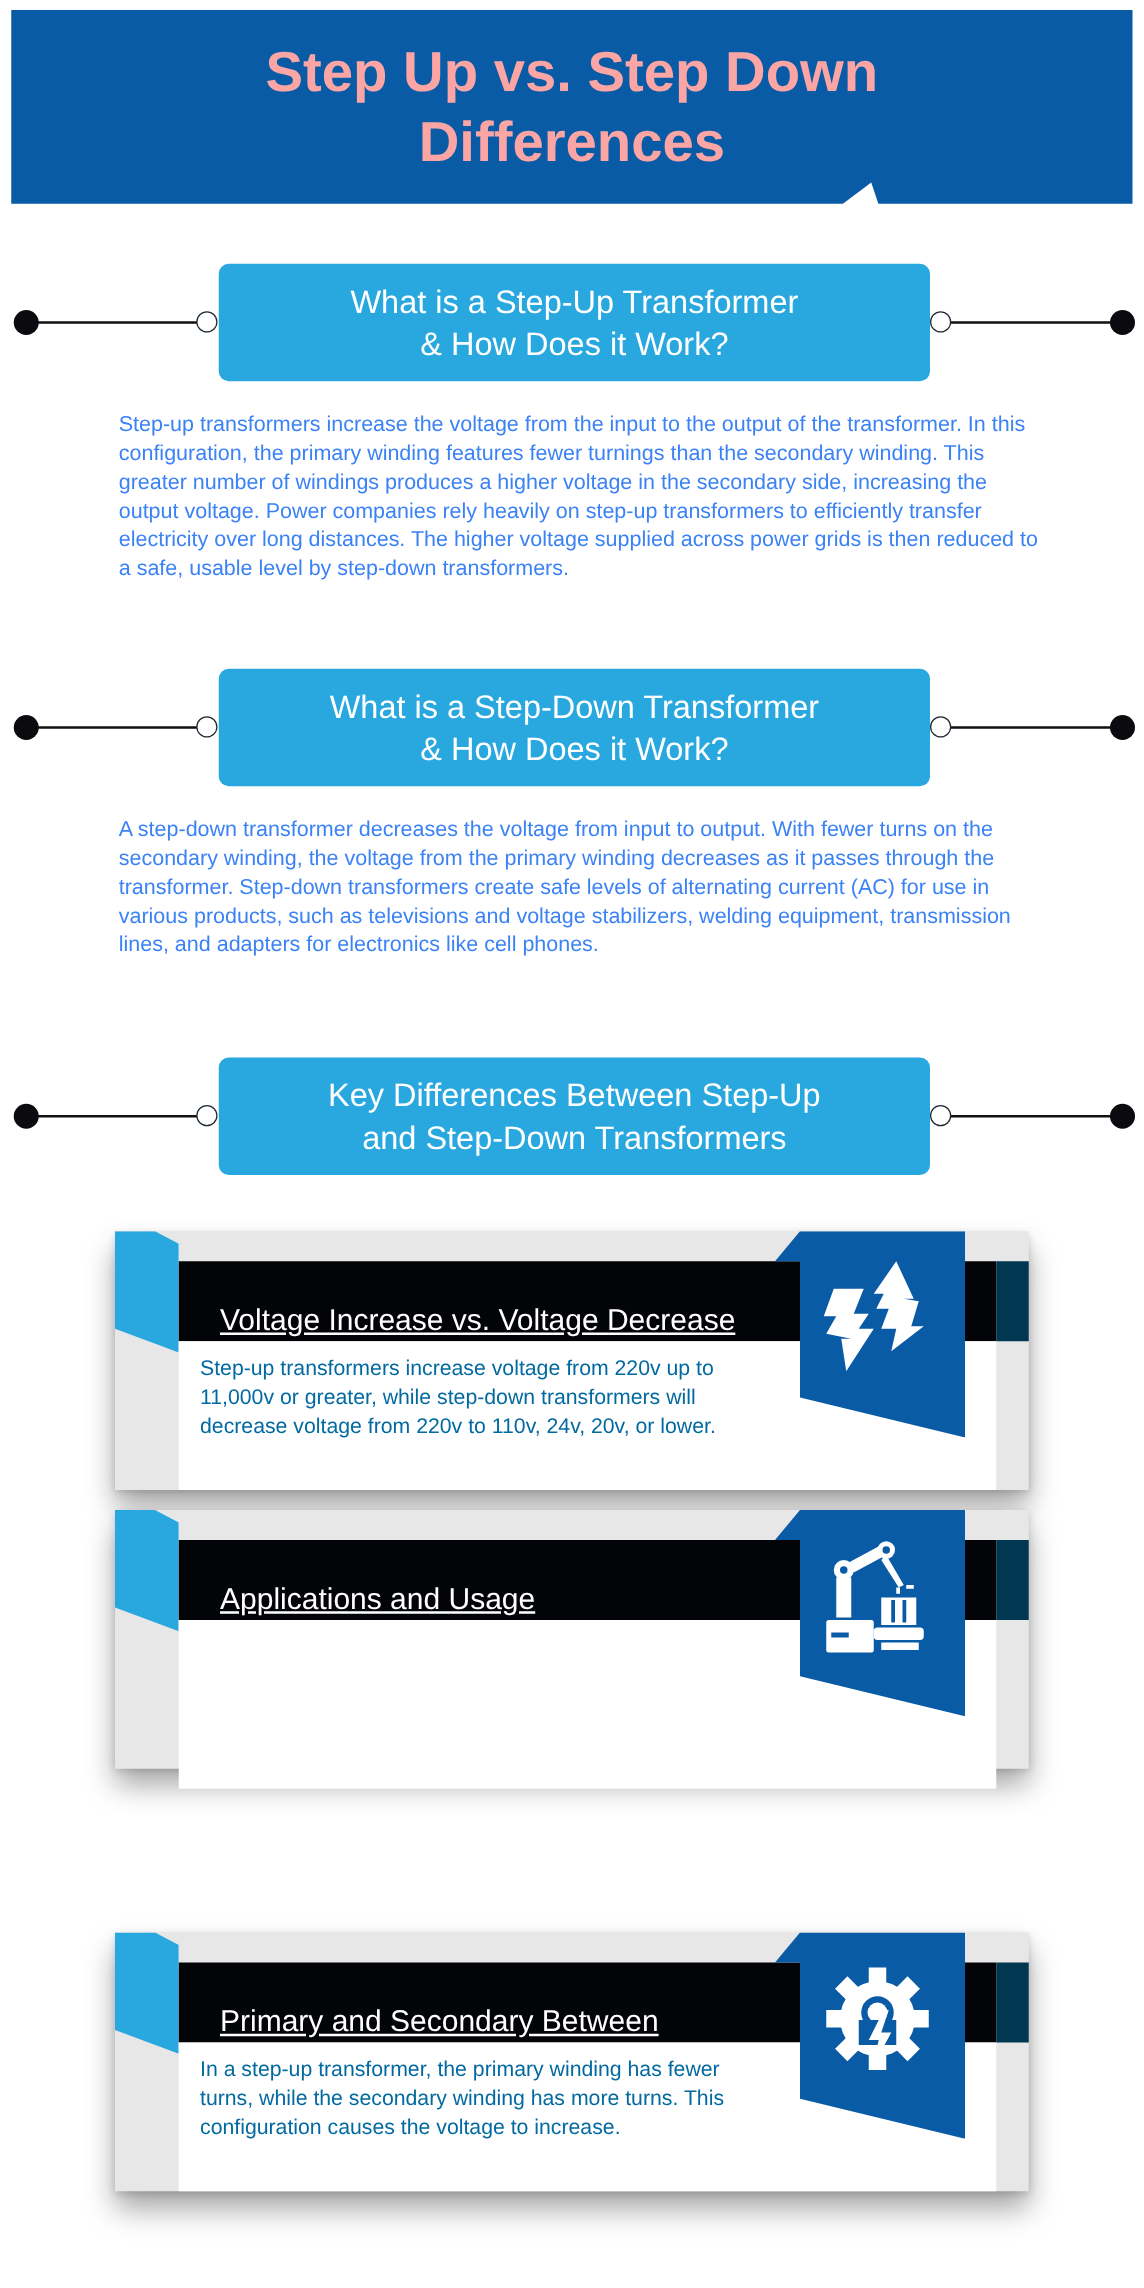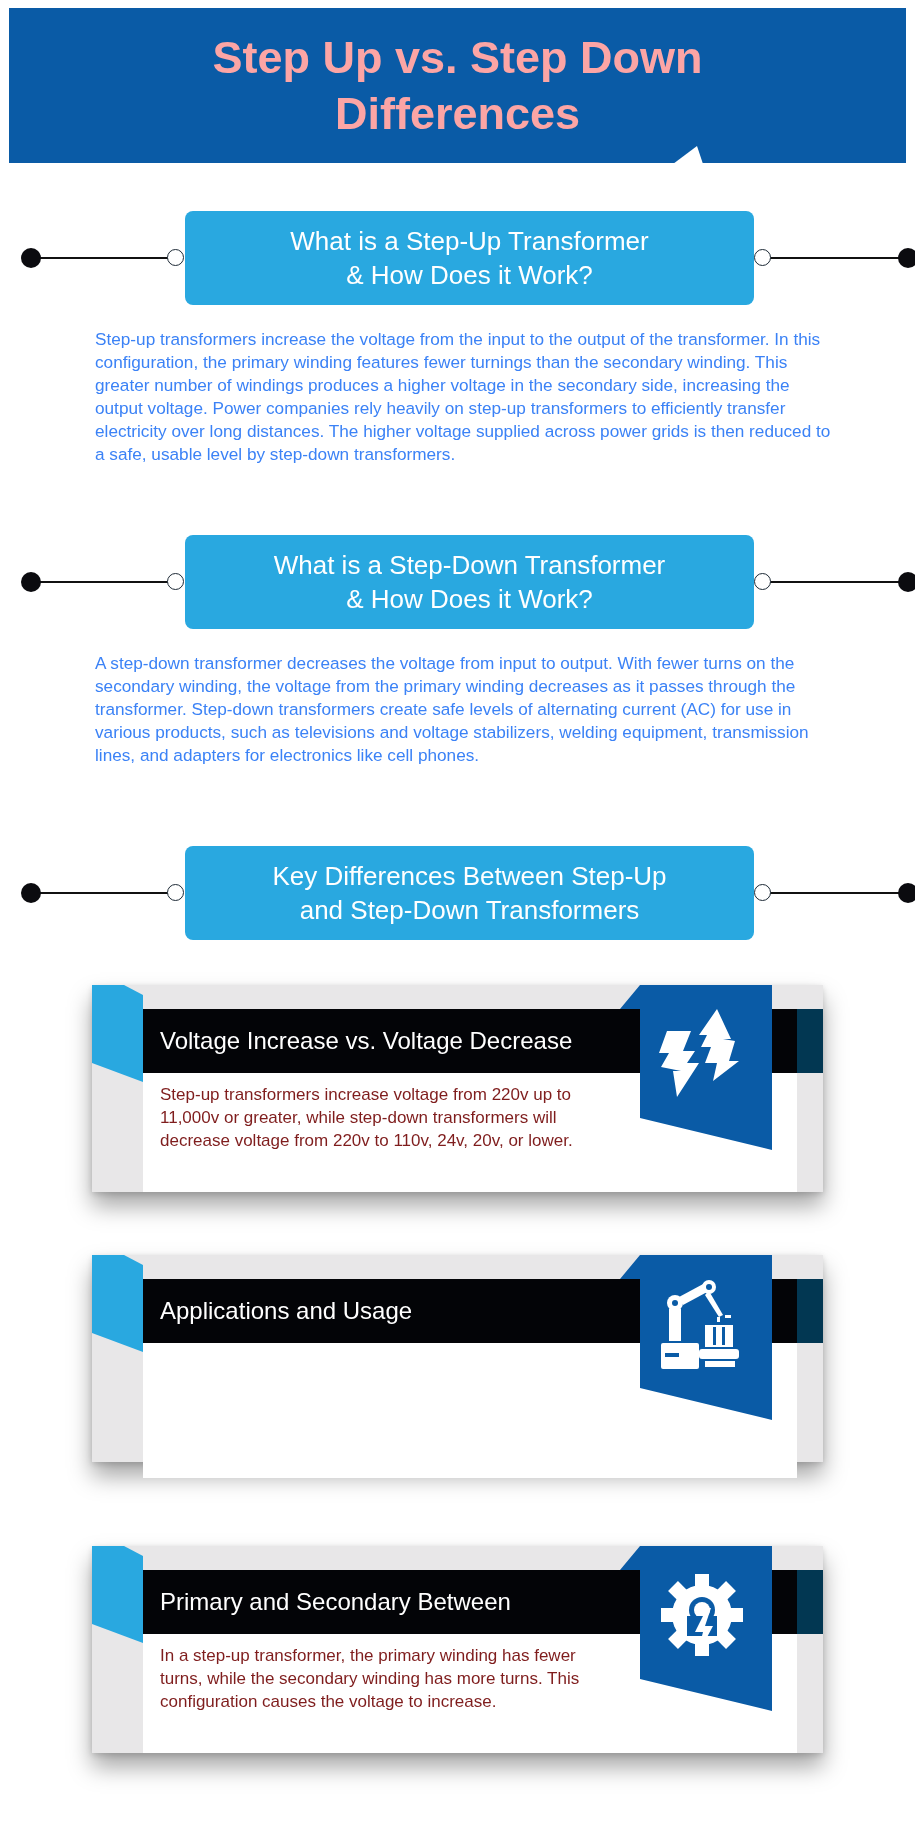--- a/index.html
+++ b/index.html
@@ -14,21 +14,21 @@
       display: flex; flex-direction: column; align-items: center; justify-content: center;
     }
     .banner-title {
       color: #fca5a5; font-size: 45px; line-height: 56px; font-weight: bold;
       text-align: center; margin: 0; letter-spacing: 0px;
     }
     .banner-notch {
       position: absolute; left: 0; top: 0; width: 915px; height: 170px; pointer-events: none;
     }
     .section-head {
-      position: absolute; left: 12px; width: 745px; height: 94px; text-decoration: underline;
+      position: absolute; left: 2px; width: 745px; height: 94px; text-decoration: underline;
     }
     .section-head .line {
       position: absolute; height: 2px; background: #111111; top: 46px;
     }
     .section-head .dot {
       position: absolute; width: 20px; height: 20px; border-radius: 50%;
       background: #0b0b0f; top: 37px;
     }
     .section-head .ring {
       position: absolute; width: 15px; height: 15px; border-radius: 50%;
@@ -62,25 +62,25 @@
     .card .header-tail {
       position: absolute; left: 705px; top: 24px; width: 26px; height: 64px;
       background: #023752;
     }
     .card .body {
       position: absolute; left: 51px; top: 88px; width: 654px; height: 119px;
       background: #ffffff;
     }
     .card .title {
       position: absolute; left: 68px; top: 24px; height: 60px; line-height: 64px;
-      color: #ffffff; font-size: 24px; margin: 0; white-space: nowrap; font-weight: normal;
+      color: #ffffff; font-size: 24px; margin: 16px; white-space: nowrap; font-weight: normal; text-decoration: underline;
     }
     .card .text {
       position: absolute; left: 68px; top: 98px; width: 430px;
-      font-size: 17px; line-height: 23px; color: #7f1d1d; margin: 0;
+      font-size: 17px; line-height: 23px; color: #0369a1; margin: 0;
     }
     .card .icon-panel {
       position: absolute; left: 528px; top: 0; width: 152px; height: 165px;
     }
     .card .icon-glyph {
       position: absolute; left: 555px; top: 14px; width: 110px; height: 110px;
     }
   </style>
 </head>
 <body>
@@ -154,21 +154,21 @@
   <p class="text">Step-up transformers increase voltage from 220v up to 11,000v or greater, while step-down transformers will decrease voltage from 220v to 110v, 24v, 20v, or lower.</p>
   <svg class="icon-panel" viewBox="0 0 152 165">
     <polygon points="20,0 152,0 152,165 20,133 20,24 0,24" fill="#0a5ba6"></polygon>
   </svg>
   <svg class="icon-glyph" viewBox="0 0 110 110">
     <polygon points="20,32 44,32 36,52 48,52 40,64 52,64 30,98 26,72 34,72 14,68 22,54 12,54" fill="#ffffff"></polygon>
     <polygon points="70,10 84,40 76,40 88,42 82,62 92,62 66,82 70,64 58,64 64,48 54,48 60,36 52,36" fill="#ffffff"></polygon>
   </svg>
 </div>
 
-<div class="card" style="top:1255px;">
+<div class="card" style="top:1208px;">
   <svg class="accent" viewBox="0 0 51 207" preserveAspectRatio="none">
     <polygon points="0,0 32,0 51,10 51,97 0,78" fill="#29a8e0"></polygon>
   </svg>
   <div class="header"></div>
   <div class="header-tail"></div>
   <div class="body" style="height:135px;"></div>
   <h3 class="title">Applications and Usage</h3>
   <svg class="icon-panel" viewBox="0 0 152 165">
     <polygon points="20,0 152,0 152,165 20,133 20,24 0,24" fill="#0a5ba6"></polygon>
   </svg>

